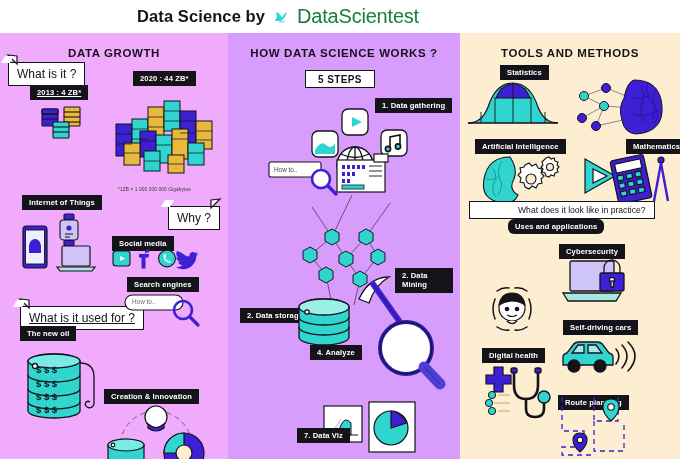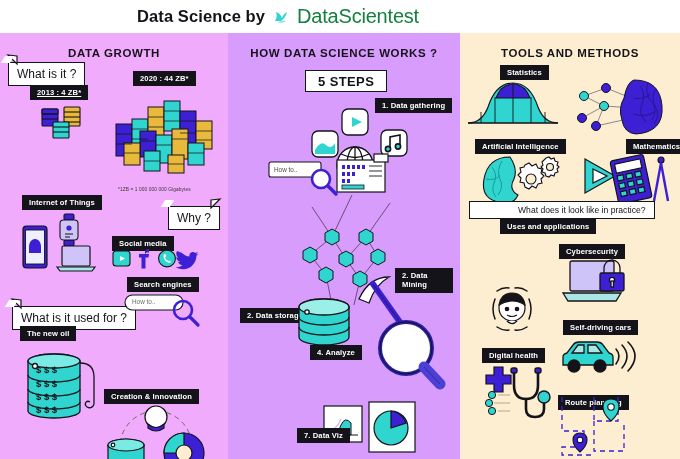--- a/index.html
+++ b/index.html
@@ -33,21 +33,21 @@
   .chip-light{position:absolute;background:#ffffff;color:#15131a;border:1.3px solid #15131a;
     font-size:8.6px;padding:3px 8px;white-space:nowrap;}
   .bubble{position:absolute;background:#ffffff;border:1.3px solid #15131a;
     font-size:12px;color:#15131a;padding:4px 8px;white-space:nowrap;}
   .bubble:after{content:"";position:absolute;width:9px;height:7px;background:#fff;
     border-left:1.3px solid #15131a;border-bottom:1.3px solid #15131a;
     transform:skewX(-32deg);left:-6px;top:-7px;border-bottom:none;border-left:none;}
   .tail-l{position:absolute;left:-1px;top:-7px;width:10px;height:8px;}
   .tail-r{position:absolute;right:-1px;top:-7px;width:10px;height:8px;}
   .steps-chip{position:absolute;background:#ffffff;color:#15131a;border:1.4px solid #15131a;
-    font-weight:bold;font-size:13px;padding:2.5px 12px;letter-spacing:.4px;white-space:nowrap;}
+    font-weight:bold;font-size:10px;padding:2.5px 12px;letter-spacing:.4px;white-space:nowrap;}
   .footnote{position:absolute;font-size:4.8px;color:#3b3930;white-space:nowrap;letter-spacing:.1px;}
 
   .art{position:absolute;}
   svg{display:block;overflow:visible;}
 </style>
 </head>
 <body>
 
 <div class="page">
 
@@ -180,21 +180,21 @@
           <rect x="1" y="3" width="17" height="15" rx="3" fill="#2fd5ce"></rect>
           <path d="M8 8 l5 2.5 -5 2.5 z" fill="#ffffff" stroke="none"></path>
           <path d="M29 6 h4 v-2 c0-2 1.5-3 4-3 v3.5 h-2 c-1 0 -1.5 .5 -1.5 1.5 v0 h3.5 l-.5 3.5 h-3 v11 h-4 v-11 h-2.5 v-3.5 h2.5" fill="#3d1fd4" stroke="none"></path>
           <circle cx="55" cy="10.5" r="8.4" fill="#2fd5ce"></circle>
           <path d="M51.5 7 c0 5 2.5 7.5 7 8 l-.2-2.6 -2.1 .6 c-1.5-.8-2.6-2-3.2-3.5 l1.3-1.5 -1.1-2.3 z" fill="#ffffff" stroke="none"></path>
           <path d="M70 5 c2 2 4.5 3.2 7.5 3.4 -.4-2 .8-3.9 2.8-4.3 1.1-.2 2.2 .2 3 1 .9-.2 1.8-.5 2.5-1 -.3 .9-.9 1.7-1.7 2.2 .8-.1 1.5-.3 2.2-.6 -.5 .8-1.2 1.4-1.9 2 0 6.3-4.8 13.5-13.5 13.5-2.7 0-5.2-.8-7.3-2.1 2.5 .3 5-.4 7-1.9-2.1-.1-3.8-1.4-4.5-3.3 .7 .1 1.4 .1 2.1-.1-2.3-.5-3.9-2.5-3.9-4.8 .6 .4 1.4 .6 2.1 .6-2.1-1.4-2.8-4.2-1.4-6.6z" fill="#3d1fd4" stroke="none"></path>
         </g>
       </svg>
     </div>
 
-    <div class="bubble" style="left:12px;top:273px;">
+    <div class="bubble" style="left:20px;top:273px;text-decoration:underline;">
       <svg class="tail-l" viewBox="0 0 10 8">
         <path d="M9 0 L0 -1 L9 8 Z" fill="#ffffff" stroke="#15131a" stroke-width="1.2"></path>
       </svg>
       <span>What is it used for ?</span>
     </div>
 
     <div class="chip" style="left:20px;top:293px;">The new oil</div>
     <div class="chip" style="left:127px;top:244px;">Search engines</div>
 
     <div class="art" style="left:124px;top:259px;">
@@ -495,21 +495,21 @@
           <g fill="none">
             <circle cx="79" cy="7" r="3" fill="#3d1fd4"></circle>
             <path d="M79 10 L72 48" stroke="#3d1fd4" stroke-width="2.4"></path>
             <path d="M79 10 L86 48" stroke="#3d1fd4" stroke-width="2.4"></path>
           </g>
         </g>
       </svg>
     </div>
 
     <div class="chip-light" style="left:9px;top:168px;padding-left:48px;">What does it look like in practice?</div>
-    <div class="chip" style="left:40px;top:186px;">Uses and applications</div>
+    <div class="chip" style="left:48px;top:186px;border-radius:6px;">Uses and applications</div>
 
     <div class="chip" style="left:99px;top:211px;">Cybersecurity</div>
 
     <div class="art" style="left:25px;top:252px;">
       <svg width="54" height="48" viewBox="0 0 54 48">
         <g fill="none" stroke="#15131a" stroke-width="1.5" stroke-linecap="round">
           <path d="M10 14 q-4 10 0 20"></path>
             <path d="M44 14 q4 10 0 20"></path>
           <path d="M12 6 q6 -4 12 -3"></path>
             <path d="M42 6 q-6 -4 -12 -3"></path>

